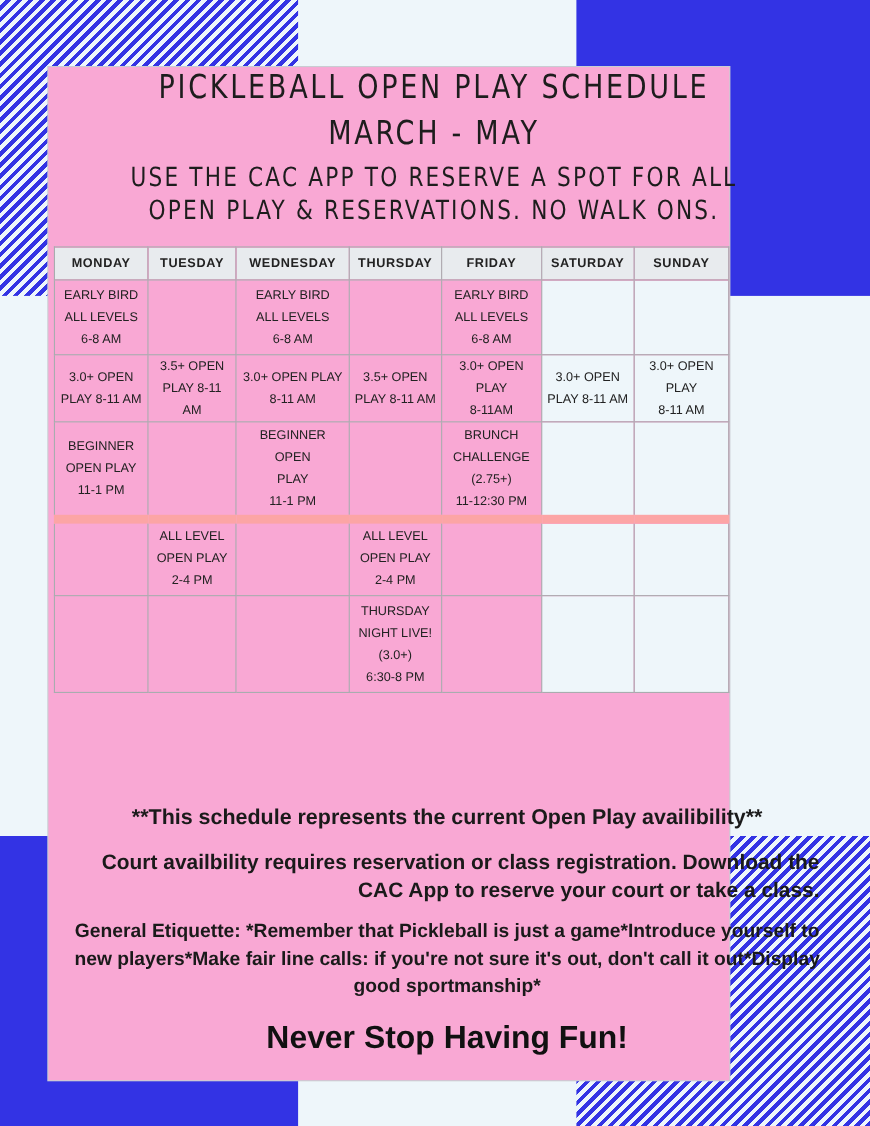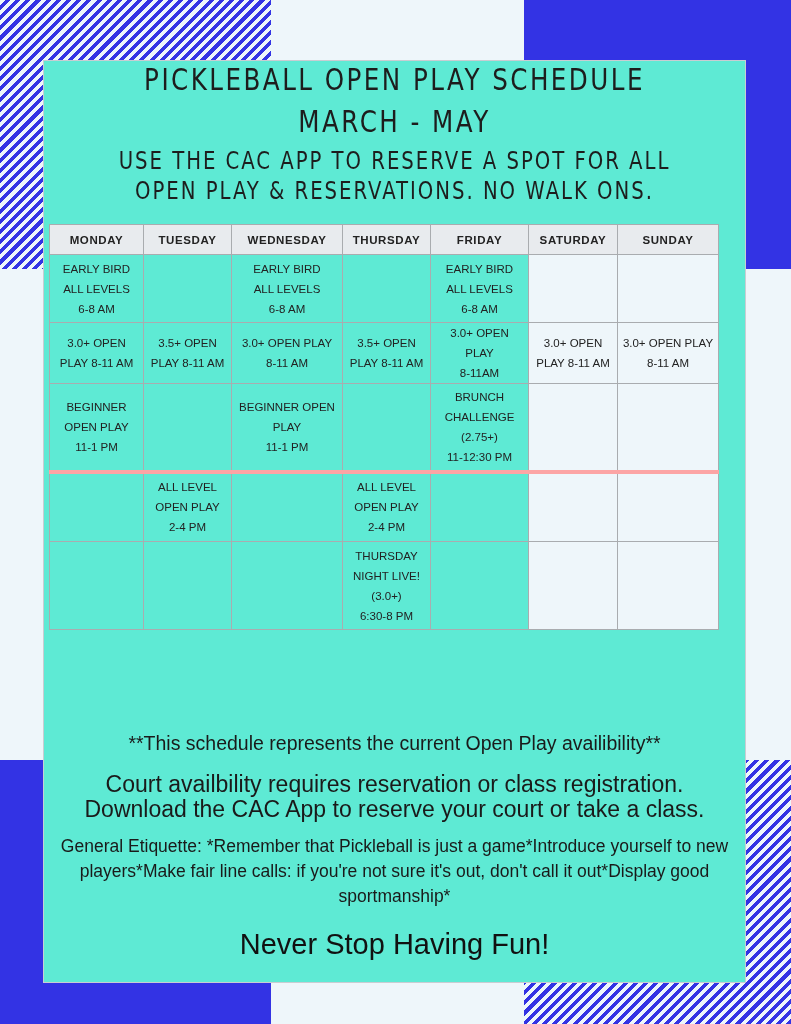--- a/index.html
+++ b/index.html
@@ -12,22 +12,22 @@
   .stripes {
     background: repeating-linear-gradient(-45deg, #3333e4 0px, #3333e4 3.6px, #eef6fb 3.6px, #eef6fb 7.2px);
   }
   .solid { background: #3333e4; }
   #bg-tl { left: 0; top: 0; width: 271px; height: 269px; }
   #bg-tr { left: 524px; top: 0; width: 267px; height: 269px; }
   #bg-bl { left: 0; top: 760px; width: 271px; height: 264px; }
   #bg-br { left: 524px; top: 760px; width: 267px; height: 264px; }
 
   .card {
-    position: absolute; left: 44px; top: 61px; width: 701px; height: 921px;
-    background: #5eead4;
+    position: absolute; left: 44px; top: 61px; width: 619px; height: 921px;
+    background: #f9a8d4;
     box-shadow: 0 0 0 1px #c9cdd2;
   }
   .title {
     position: absolute; left: 0; width: 701px; text-align: center;
     font-family: "DejaVu Sans", sans-serif; font-weight: normal;
     color: #1d1d1d; letter-spacing: 3px; margin: 0;
     transform: scaleX(0.82); transform-origin: center;
   }
   #title-1 { top: 2px; font-size: 30px; line-height: 34px; }
   #title-2 { top: 44px; font-size: 30px; line-height: 34px; }
@@ -44,28 +44,28 @@
     font-size: 11.5px; line-height: 20px; color: #222;
     text-transform: uppercase; overflow: hidden;
   }
   table.schedule th {
     background: #e8ebee; height: 29px; font-weight: bold;
     text-align: center; letter-spacing: 0.6px; font-size: 11.5px;
   }
   table.schedule td { font-weight: normal; text-align: center; white-space: pre-line; }
   table.schedule td.center { }
   table.schedule td.weekend { background: #eef6fa; }
-  table.schedule tr.thick-top td { border-top: 4px solid #fca5a5; margin-top: 36px; }
+  table.schedule tr.thick-top td { border-top: 8px solid #fca5a5; margin-top: 36px; }
 
   .note {
-    position: absolute; left: 0; width: 701px; text-align: center;
-    font-family: "Liberation Sans", sans-serif; color: #1a1a1a; margin: 0;
+    position: absolute; left: 12px; width: 701px; text-align: center;
+    font-family: "Liberation Sans", sans-serif; color: #1a1a1a; margin: 0; font-weight: bold;
   }
   #note-main { top: 669px; font-size: 19.5px; line-height: 26px; }
-  #note-court { top: 711px; font-size: 23px; line-height: 25px; padding: 0 12px; box-sizing: border-box; }
+  #note-court { top: 711px; font-size: 19px; line-height: 25px; padding: 0 12px; box-sizing: border-box; text-align: right; }
   #note-etiquette { top: 773px; font-size: 17.5px; line-height: 25px; }
   #note-fun { top: 865px; font-size: 29px; line-height: 36px; color: #111; }
 </style>
 </head>
 <body>
 
 <div class="bg-block stripes" id="bg-tl"></div>
 <div class="bg-block solid" id="bg-tr"></div>
 <div class="bg-block solid" id="bg-bl"></div>
 <div class="bg-block stripes" id="bg-br"></div>

